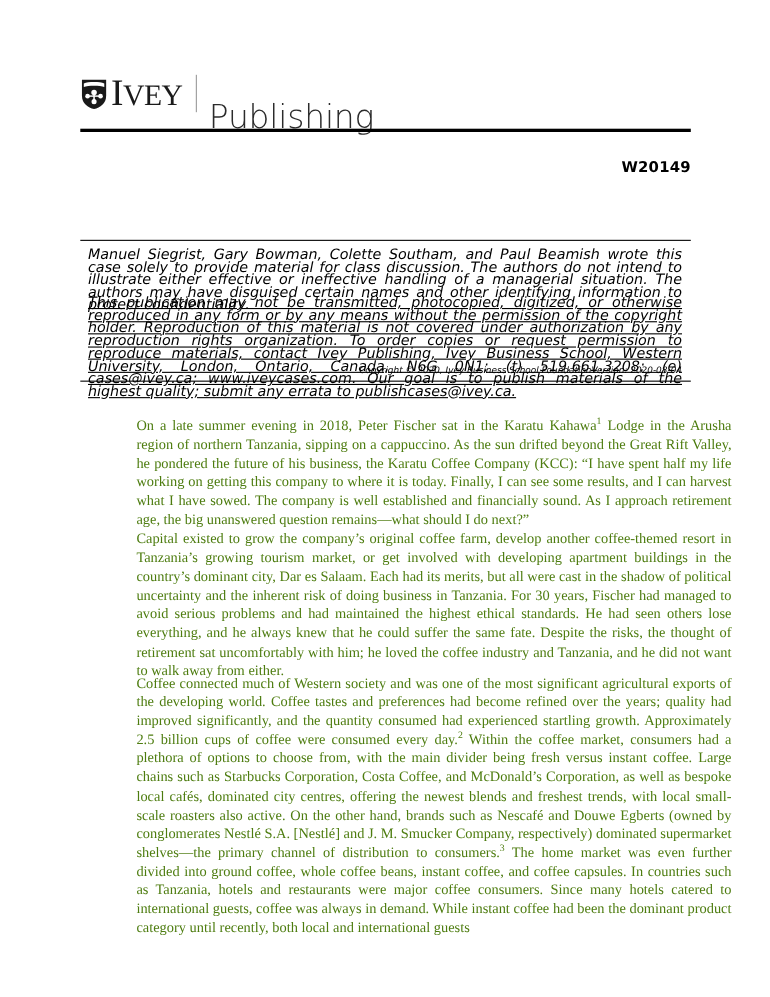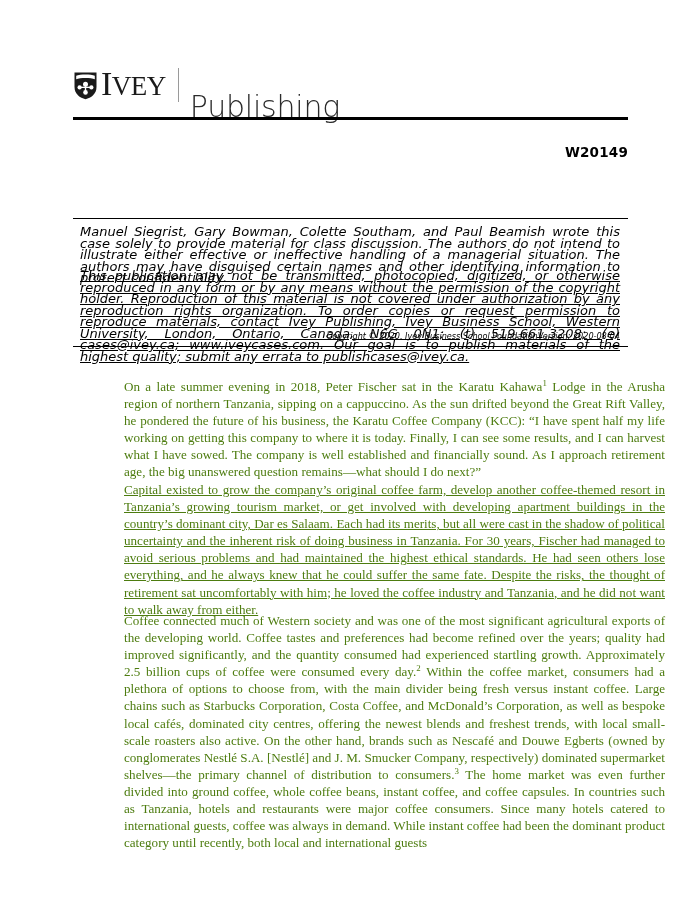--- a/index.html
+++ b/index.html
@@ -145,21 +145,21 @@
     width: 541px;
     font-family: "Liberation Serif", "DejaVu Serif", serif;
     font-size: 13.1px;
     line-height: 17.1px;
     text-align: justify;
     text-justify: inter-word;
     color: #4d7c0f;
     margin-left: 44px;
   }
   #para-1 { top: 378px; }
-  #para-2 { top: 481px; text-decoration: underline; }
+  #para-2 { top: 481px; }
   #para-4 { top: 612px; }
 
   .section-heading {
     position: absolute;
     left: 80px;
     top: 603px;
     font-family: "DejaVu Sans", "Liberation Sans", sans-serif;
     font-size: 11.3px;
     font-weight: bold;
     letter-spacing: 0.1px;

